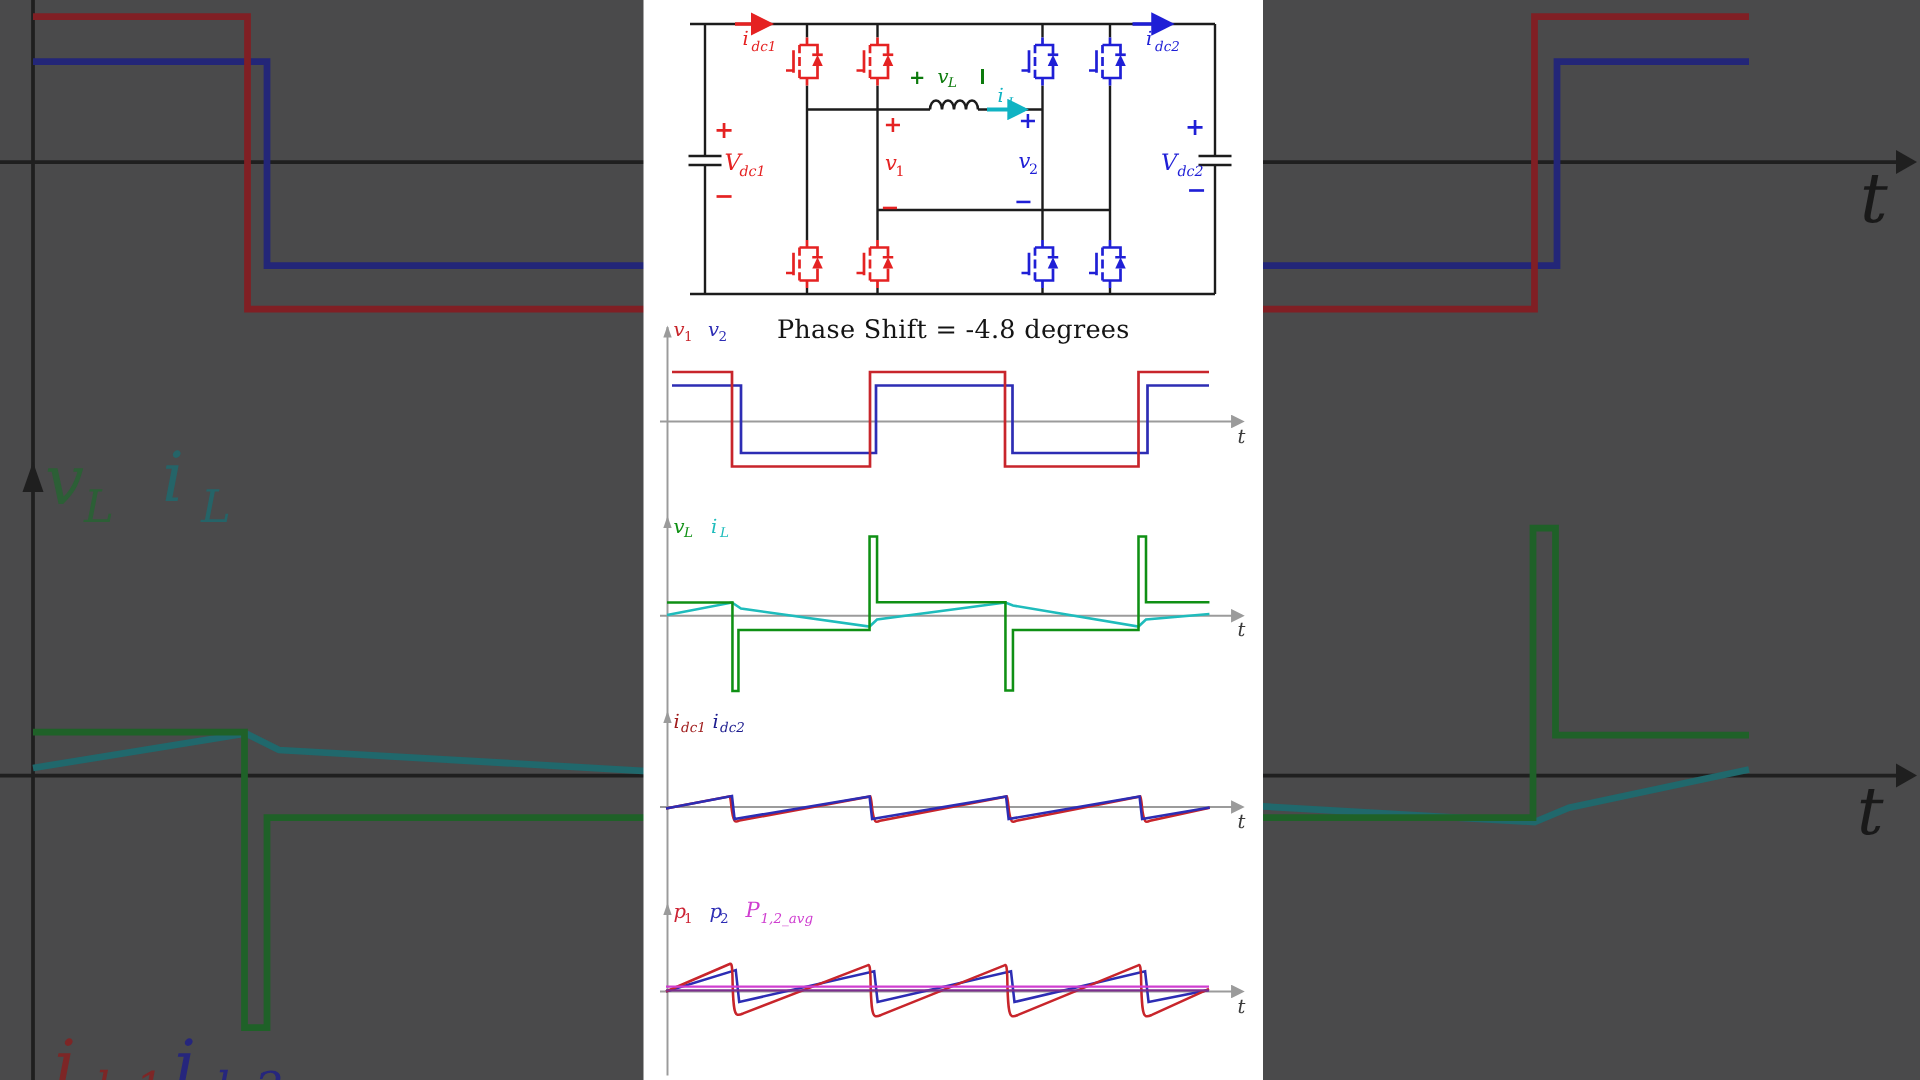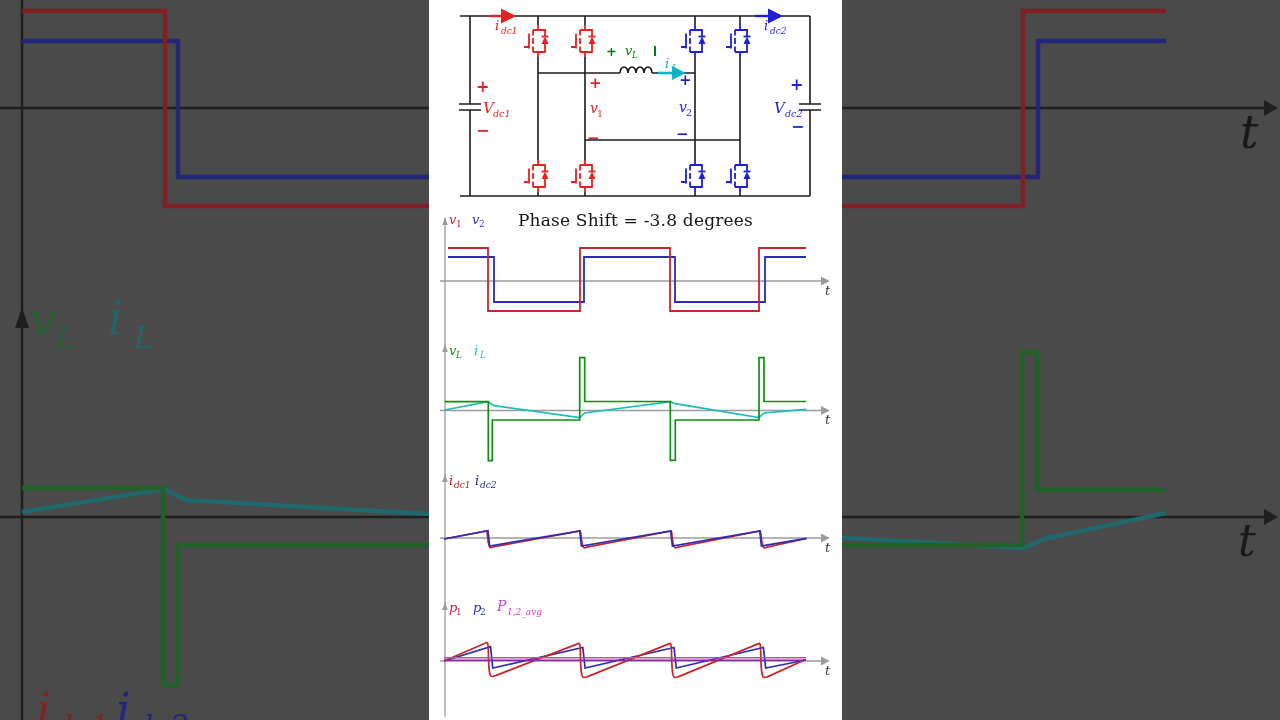--- a/index.html
+++ b/index.html
@@ -133,21 +133,21 @@
         <text x="177" y="56" font-size="13" class="sign">+</text>
         <text x="196" y="55" font-size="13">v</text>
         <text x="203" y="58" font-size="9">L</text>
       </g>
       <g fill="#10b3c3">
         <text x="236" y="68" font-size="13">i</text>
         <text x="243" y="71" font-size="9">L</text>
       </g>
     </svg>
 
-    <div class="title">Phase Shift = -3.8 degrees</div>
+    <div class="title">Phase Shift = -4.8 degrees</div>
 
     <svg id="plots-svg" width="413" height="515" viewBox="0 0 413 515">
       <defs>
         <marker id="ag" viewBox="0 0 10 10" refX="8" refY="5" markerWidth="7" markerHeight="7" orient="auto">
           <path d="M0,0 L10,5 L0,10 Z" fill="#9b9b9b"></path>
           </marker>
       </defs>
 
       <path d="M16,13 V512" stroke="#9b9b9b" stroke-width="1.3"></path>
       <g fill="#9b9b9b">

